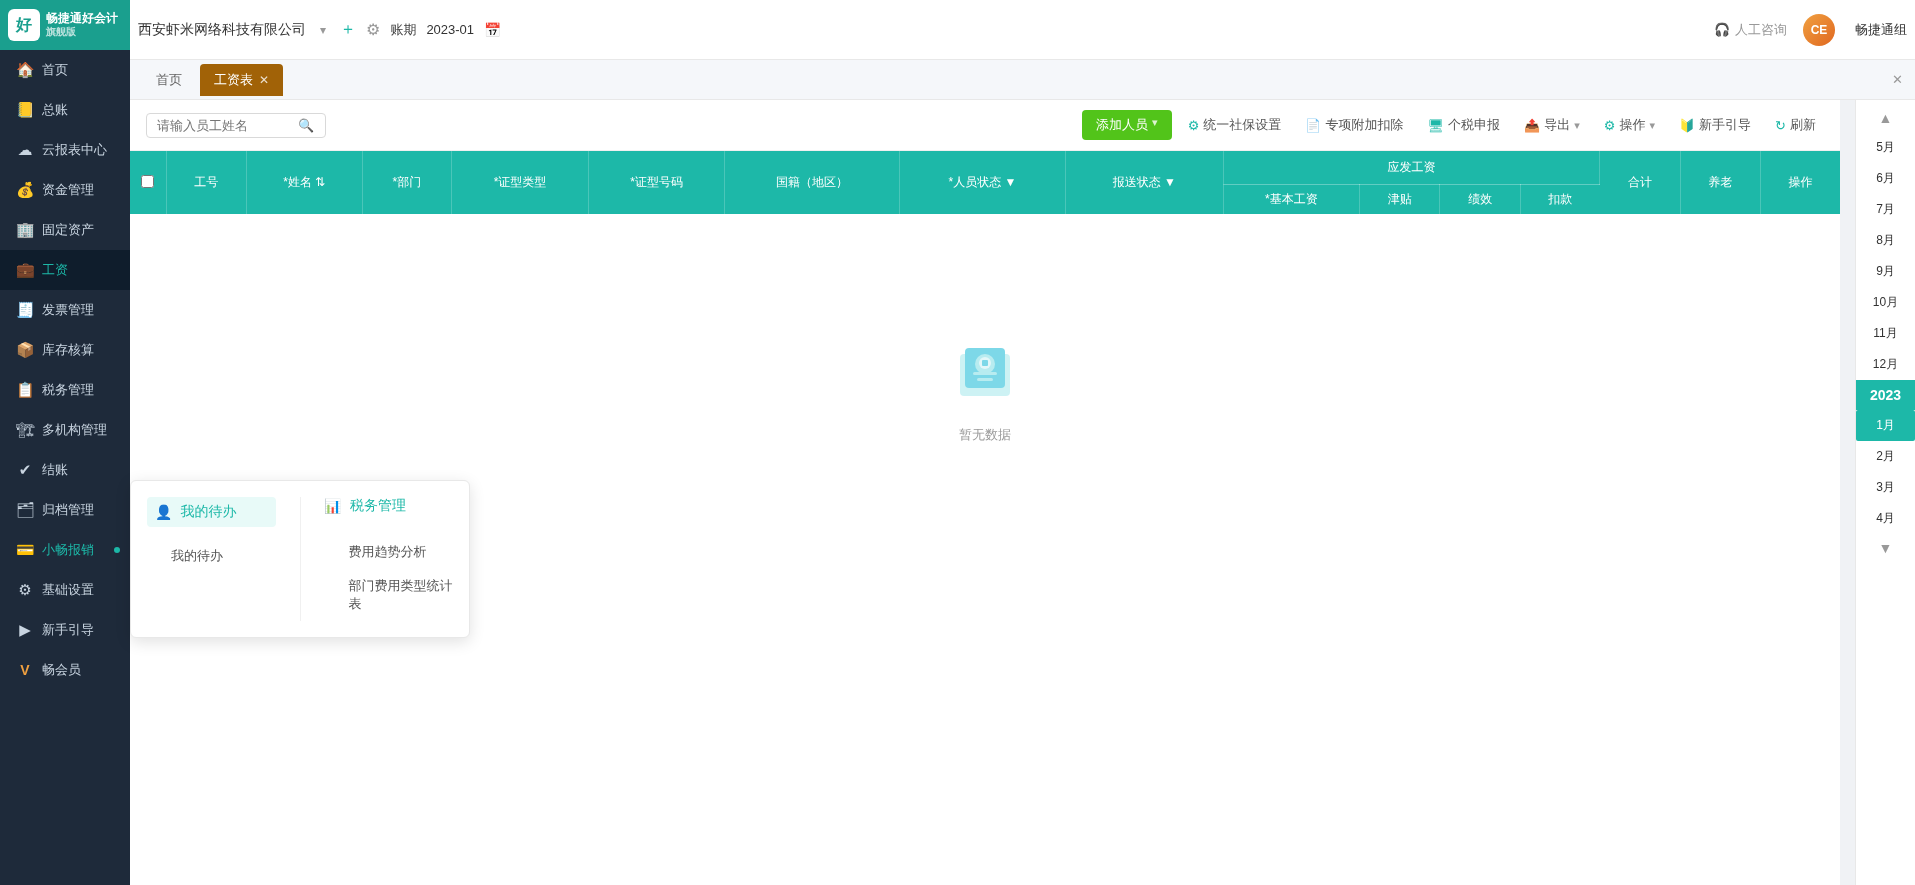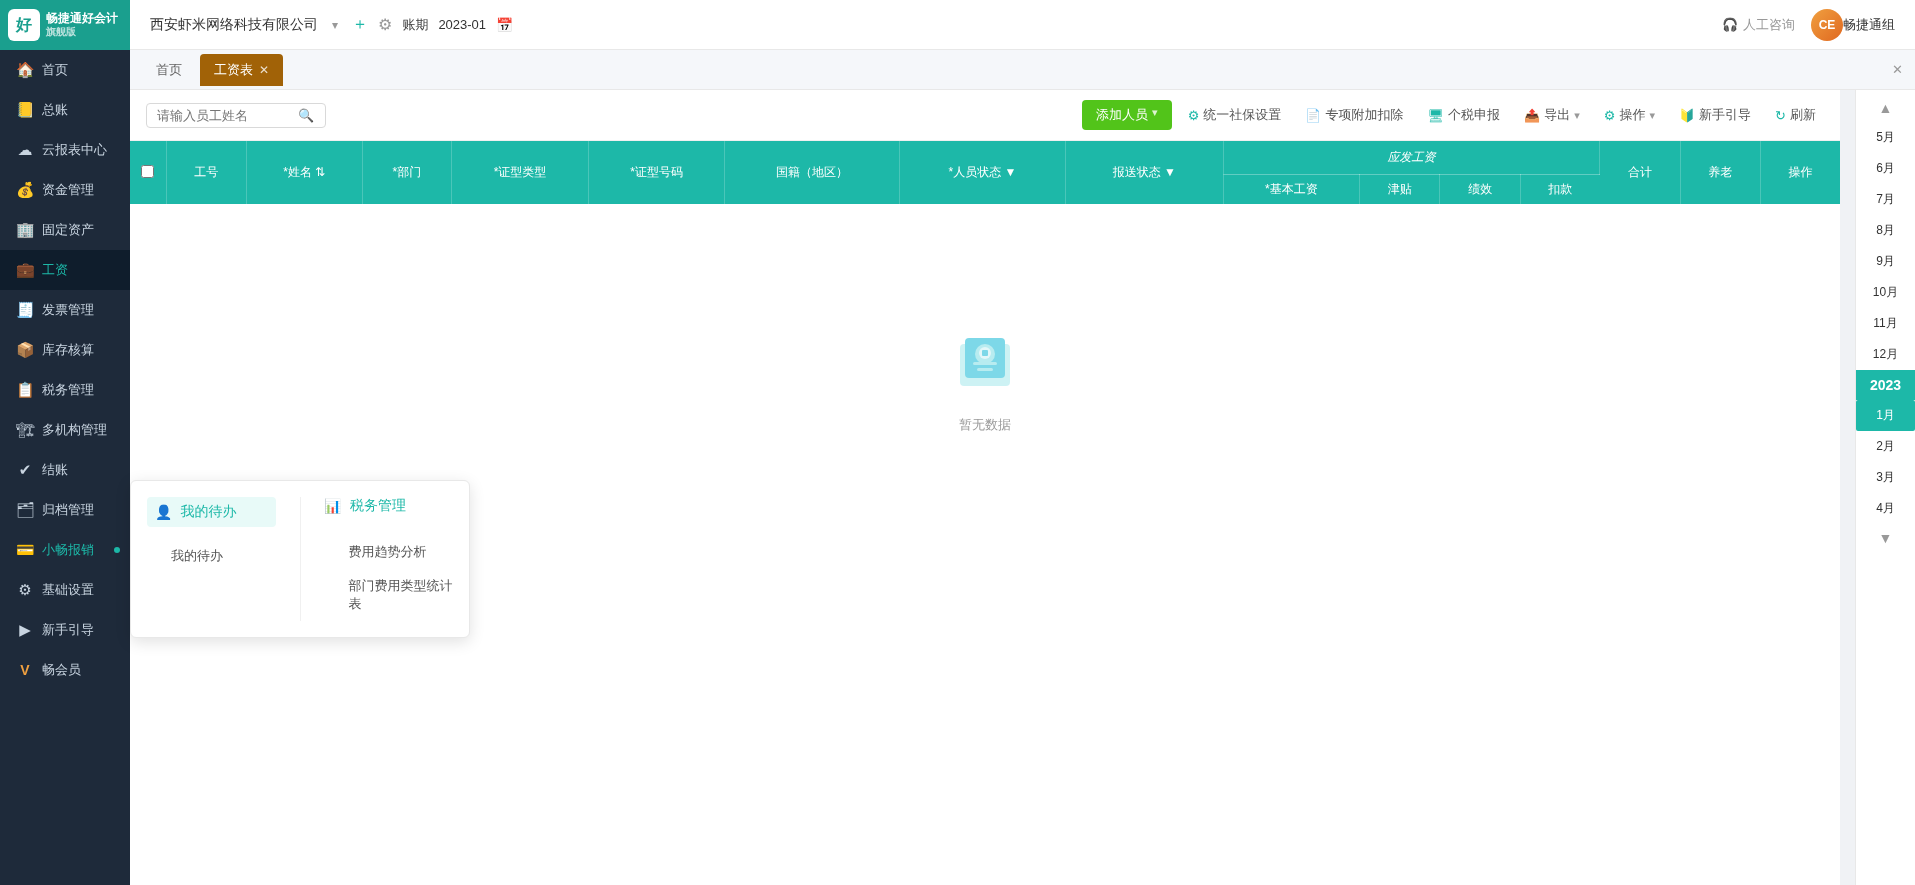--- a/index.html
+++ b/index.html
@@ -64,38 +64,38 @@
       background: #1db8a8;
       border-radius: 50%;
     }
 
     
     .main { flex: 1; display: flex; flex-direction: column; height: 100%; overflow: hidden; }
 
     
     .topbar {
       background: white;
-      height: 50px;
-      display: flex;
-      align-items: center;
-      padding: 0 20px;
+      height: 60px;
+      display: flex;
+      align-items: center;
+      padding: 0 8px;
       border-bottom: 1px solid #e8e8e8;
       gap: 10px;
       flex-shrink: 0;
     }
     .company-name { font-size: 14px; color: #333; font-weight: 500; }
     .company-dropdown { color: #999; cursor: pointer; font-size: 12px; margin-left: 4px; }
     .topbar-add { color: #1db8a8; cursor: pointer; font-size: 16px; margin-left: 4px; }
     .topbar-settings { color: #999; cursor: pointer; font-size: 16px; }
     .period-label { color: #404040; font-size: 13px; }
     .period-value { color: #333; font-size: 13px; font-weight: 500; }
     .period-calendar { color: #1db8a8; cursor: pointer; font-size: 14px; }
     .topbar-right { margin-left: auto; display: flex; align-items: center; gap: 16px; }
     .topbar-service { color: #999; font-size: 13px; cursor: pointer; display: flex; align-items: center; gap: 4px; }
-    .topbar-user { display: flex; align-items: center; gap: 0; cursor: pointer; }
+    .topbar-user { display: flex; align-items: center; gap: 20px; cursor: pointer; }
     .user-avatar {
       width: 32px; height: 32px; border-radius: 50%;
       background: linear-gradient(135deg, #f0a040, #e06820);
       display: flex; align-items: center; justify-content: center;
       color: white; font-size: 12px; font-weight: bold;
     }
     .user-name { color: #333; font-size: 13px; }
 
     
     .tabbar {
@@ -483,21 +483,21 @@
               </th>
               <th rowspan="2">
                 <span>国籍（地区）</span>
               </th>
               <th rowspan="2">
                 <span>*人员状态</span> ▼
               </th>
               <th rowspan="2">
                 <span>报送状态</span> ▼
               </th>
-              <th colspan="4" style="border-bottom:1px solid rgba(255,255,255,0.3);font-style:italic;">应发工资</th>
+              <th colspan="4" style="border-bottom:1px solid rgba(255,255,255,0.3);">应发工资</th>
               <th rowspan="2">
                 <span>合计</span>
               </th>
               <th rowspan="2">
                 <span>养老</span>
               </th>
               <th rowspan="2">
                 <span>操作</span>
               </th>
             </tr>

